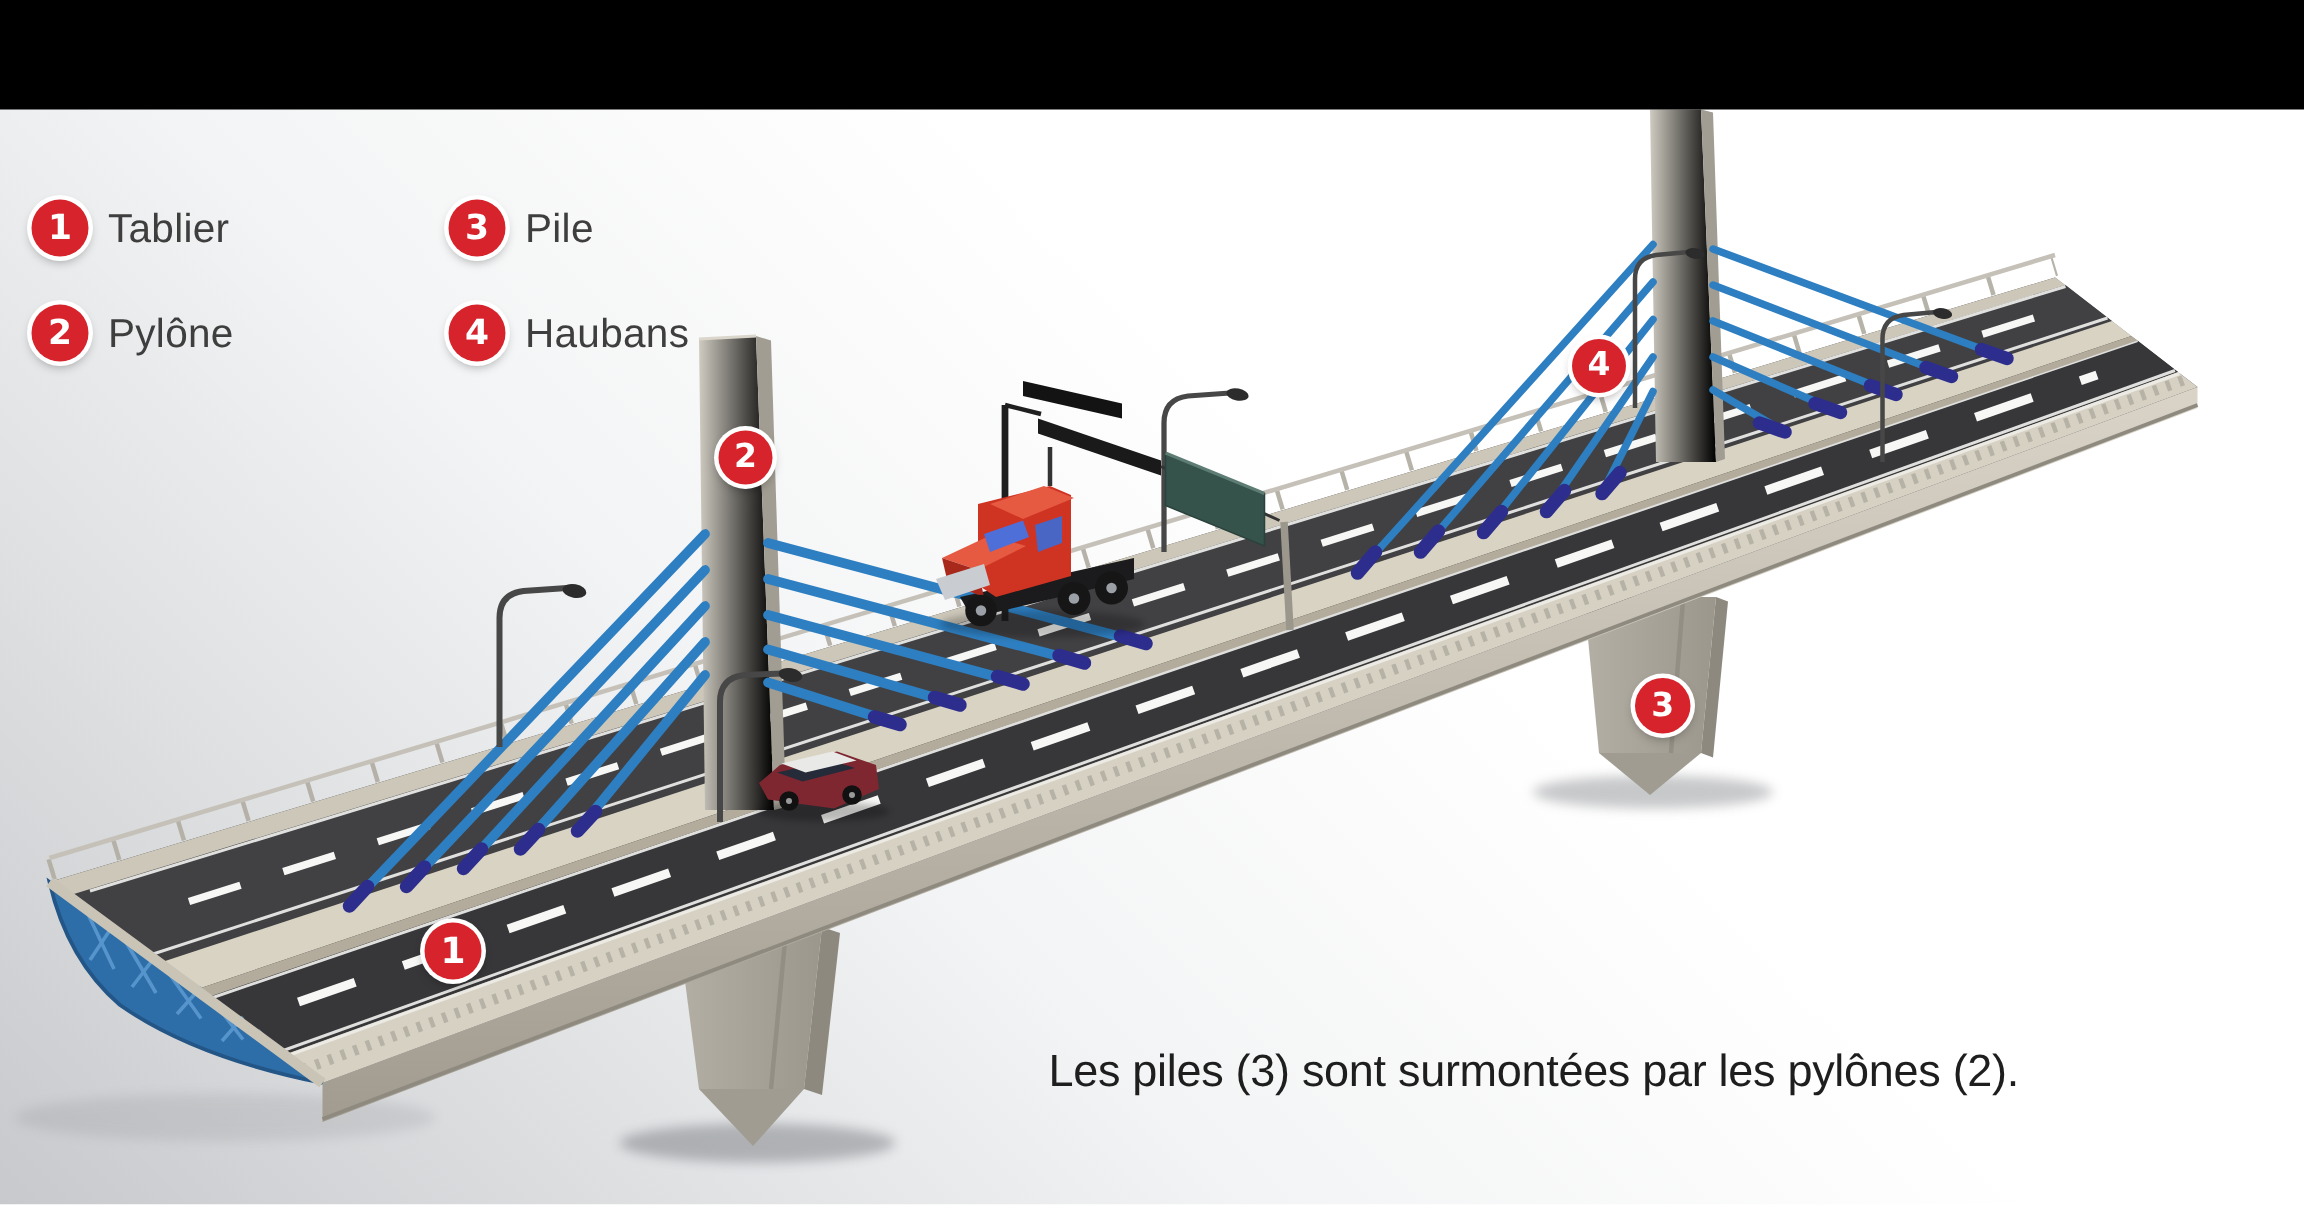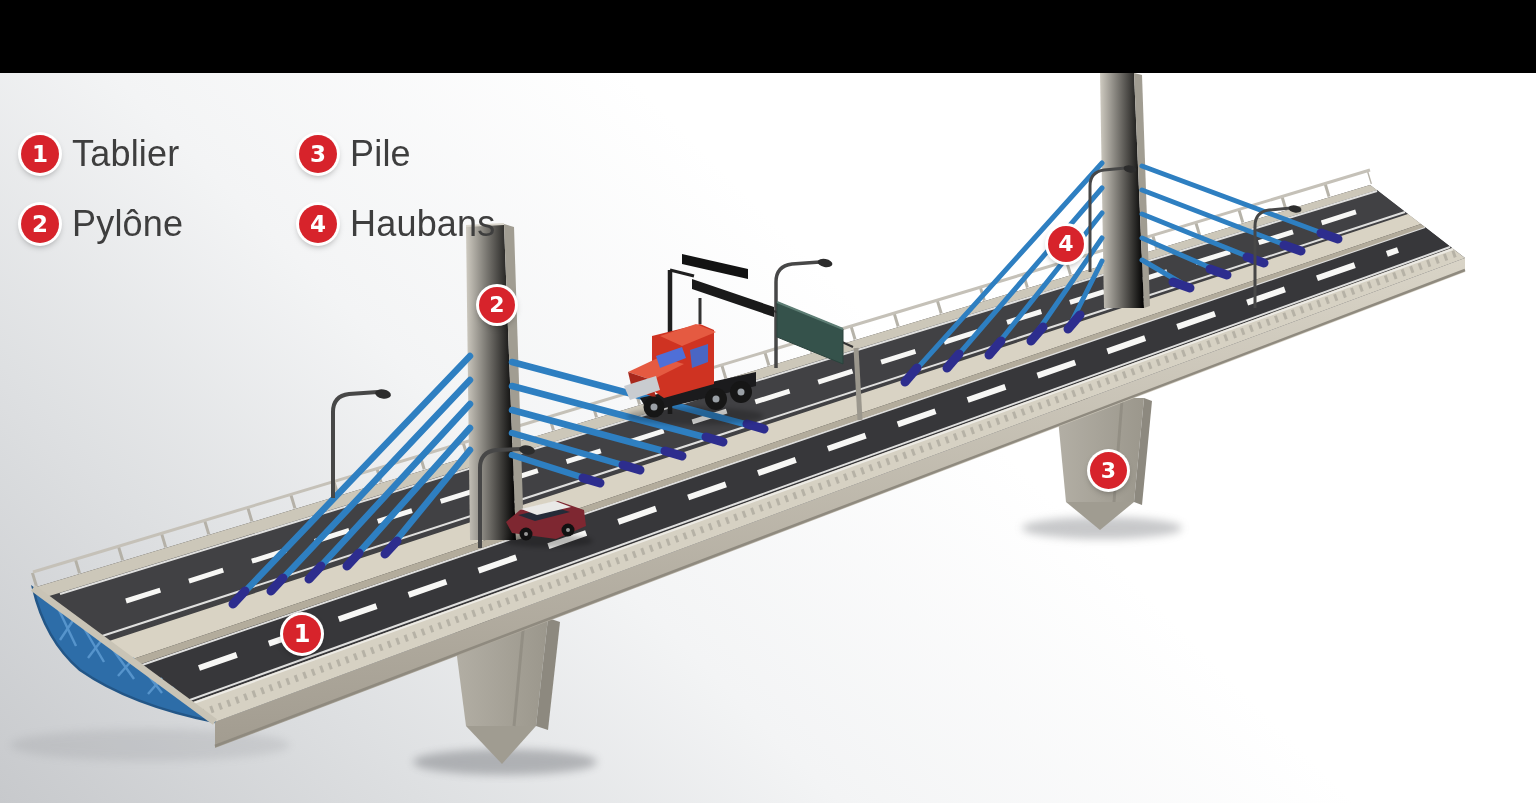--- a/index.html
+++ b/index.html
@@ -12,21 +12,21 @@
   svg.art{position:absolute;left:0;top:0;z-index:1;}
   .badge{
     position:absolute;border-radius:50%;background:#d7232b;color:#fff;
     display:flex;align-items:center;justify-content:center;
     font-family:"DejaVu Sans",sans-serif;font-weight:bold;
     box-shadow:0 0 0 3px #fff,0 3px 7px rgba(0,0,0,.38);
     z-index:6;line-height:1;
   }
   .legend-item{position:absolute;display:flex;align-items:center;z-index:6;}
   .legend-item .badge{position:static;width:38px;height:38px;font-size:23px;flex:0 0 38px;}
-  .legend-label{margin-left:13px;font-size:36px;color:#3e3e3e;letter-spacing:.2px;}
+  .legend-label{margin-left:13px;font-size:27px;color:#3e3e3e;letter-spacing:.2px;}
   .anno{width:36px;height:36px;font-size:22px;}
   .anno-1{left:283px;top:615px;width:38px;height:38px;font-size:24px;}
   .anno-2{left:479px;top:287px;}
   .anno-3{left:1090px;top:452px;width:37px;height:37px;}
   .anno-4{left:1048px;top:226px;}
   .caption{position:absolute;left:699px;top:690px;z-index:6;color:#1e1e1e;
     font-size:30px;line-height:49px;letter-spacing:-.2px;}
 </style>
 </head>
 <body>
@@ -271,15 +271,16 @@
       <span class="legend-label">Haubans</span>
     </div>
   </div>
 
   <div class="badge anno anno-1">1</div>
   <div class="badge anno anno-2">2</div>
   <div class="badge anno anno-3">3</div>
   <div class="badge anno anno-4">4</div>
 
   <div class="caption">
+    <div>Les piles (3) sont surmontées par les pylônes (2).</div>
   </div>
 
 </div>
 
 </body></html>

